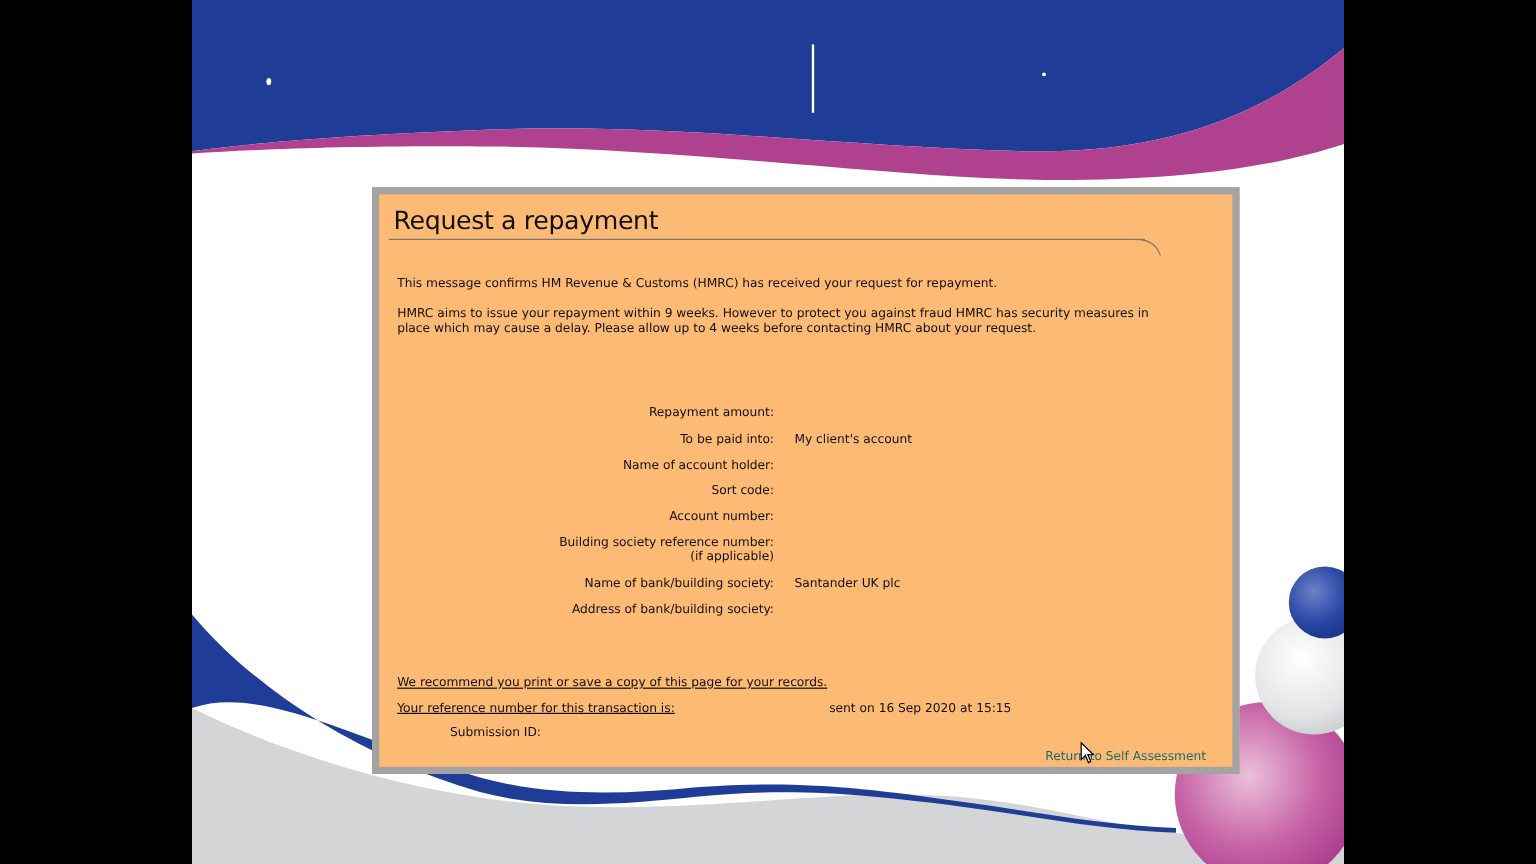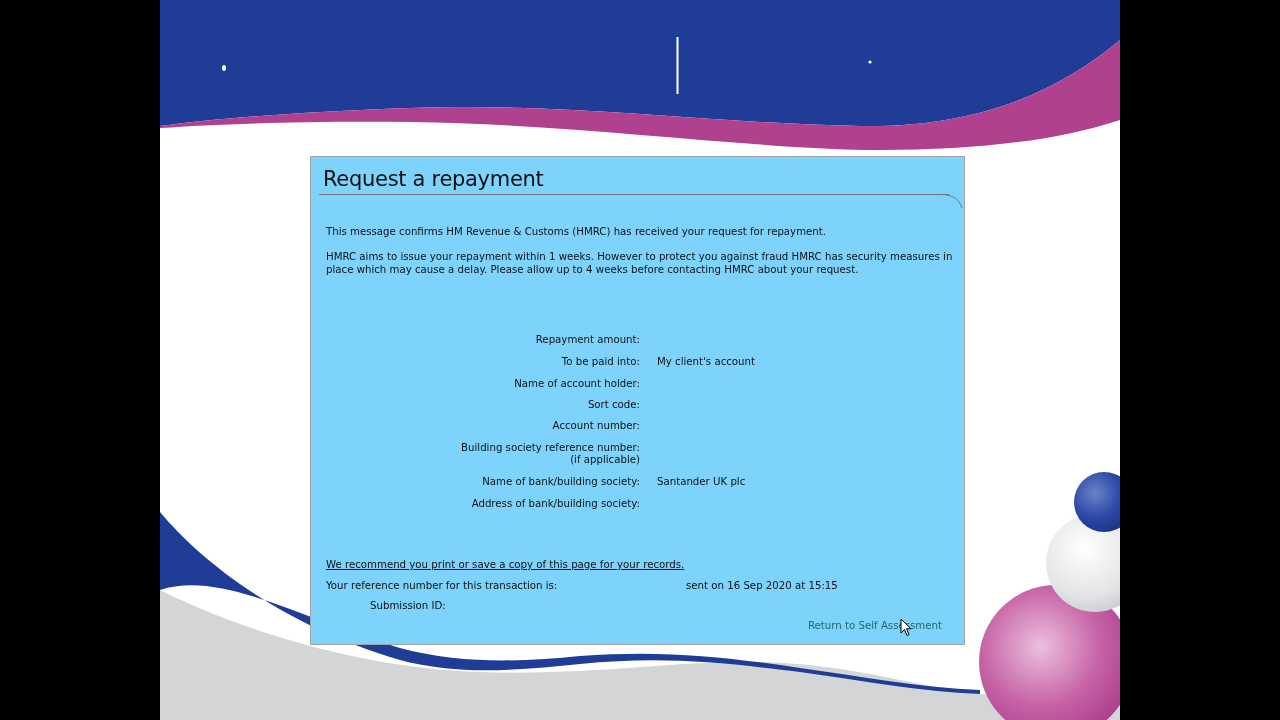--- a/index.html
+++ b/index.html
@@ -4,21 +4,21 @@
 <style>
   html,body{margin:0;padding:0;}
   body{width:1280px;height:720px;background:#000;position:relative;overflow:hidden;font-family:"DejaVu Sans",sans-serif;}
   .slide{position:absolute;left:160px;top:0;width:960px;height:720px;background:#fff;overflow:hidden;}
   .bg-svg{position:absolute;left:0;top:0;width:960px;height:720px;}
   .logo{position:absolute;left:16px;top:650px;width:110px;height:62px;}
   .logo .script{position:absolute;left:6px;top:0;font-family:"DejaVu Serif",serif;font-style:italic;font-size:21px;color:#6f78ad;letter-spacing:-0.5px;}
   .logo .caps{position:absolute;left:22px;top:31px;font-family:"DejaVu Serif",serif;font-size:10px;letter-spacing:2px;color:#6f78ad;}
   .logo svg{position:absolute;left:0;top:40px;}
 
-  .panel{position:absolute;left:310px;top:156px;width:655px;height:489px;background:#7dd3fc;border:1px solid #a3a3a3;box-sizing:border-box;}
+  .panel{position:absolute;left:310px;top:156px;width:723px;height:489px;background:#fdba74;border:6px solid #a3a3a3;box-sizing:border-box;}
   .title{position:absolute;left:12px;top:10px;font-family:"DejaVu Sans",sans-serif;font-size:21px;color:#111;letter-spacing:-0.3px;}
   .title-rule{position:absolute;left:8px;top:37px;width:630px;height:1px;background:#777;}
   .title-curve{position:absolute;left:630px;top:37px;}
   .body{position:absolute;left:15px;top:56px;width:630px;font-family:"DejaVu Sans",sans-serif;font-size:10.2px;color:#111;line-height:13px;}
   .body p{margin:12px 0 8px 0;}
   .dl{position:absolute;left:0;top:175px;width:650px;font-size:10.2px;color:#111;font-family:"DejaVu Sans",sans-serif;}
   .row{position:absolute;left:0;width:650px;}
   .row .lbl{position:absolute;right:321px;text-align:right;white-space:nowrap;line-height:12px;}
   .row .val{position:absolute;left:346px;white-space:nowrap;}
   .foot{position:absolute;left:15px;font-size:10.2px;color:#111;font-family:"DejaVu Sans",sans-serif;white-space:nowrap;}
@@ -70,21 +70,21 @@
 
 <div class="panel">
   <div class="title">Request a repayment</div>
   <div class="title-rule"></div>
   <svg class="title-curve" width="22" height="20">
     <path d="M0,0.5 C10,0.5 18,4 21,14" stroke="#777" stroke-width="1" fill="none"></path>
   </svg>
 
   <div class="body">
     <p>This message confirms HM Revenue &amp; Customs (HMRC) has received your request for repayment.</p>
-    <p>HMRC aims to issue your repayment within 1 weeks. However to protect you against fraud HMRC has security measures in place which may cause a delay. Please allow up to 4 weeks before contacting HMRC about your request.</p>
+    <p>HMRC aims to issue your repayment within 9 weeks. However to protect you against fraud HMRC has security measures in place which may cause a delay. Please allow up to 4 weeks before contacting HMRC about your request.</p>
   </div>
 
   <div class="dl">
     <div class="row" style="top:2px;">
       <span class="lbl">Repayment amount:</span>
       <span class="val"></span>
     </div>
     <div class="row" style="top:24px;">
       <span class="lbl">To be paid into:</span>
       <span class="val">My client's account</span>
@@ -112,21 +112,21 @@
       <span class="lbl">Name of bank/building society:</span>
       <span class="val">Santander UK plc</span>
     </div>
     <div class="row" style="top:166px;">
       <span class="lbl">Address of bank/building society:</span>
       <span class="val"></span>
     </div>
   </div>
 
   <div class="foot" style="top:402px;text-decoration:underline;">We recommend you print or save a copy of this page for your records.</div>
-  <div class="foot" style="top:423px;">Your reference number for this transaction is:</div>
+  <div class="foot" style="top:423px;text-decoration:underline;">Your reference number for this transaction is:</div>
   <div class="sent" style="top:423px;">sent on 16 Sep 2020 at 15:15</div>
   <div class="foot" style="top:443px;margin-left:44px;">Submission ID:</div>
   <a class="return-link">Return to Self Assessment</a>
 </div>
 
 <svg class="cursor" width="14" height="20" viewBox="0 0 14 20">
   <path d="M1,1 L1,15 L4.5,11.5 L7,17.5 L9,16.5 L6.5,10.8 L11,10.8 Z" fill="#fff" stroke="#000" stroke-width="1"></path>
 </svg>
 
 </body></html>

